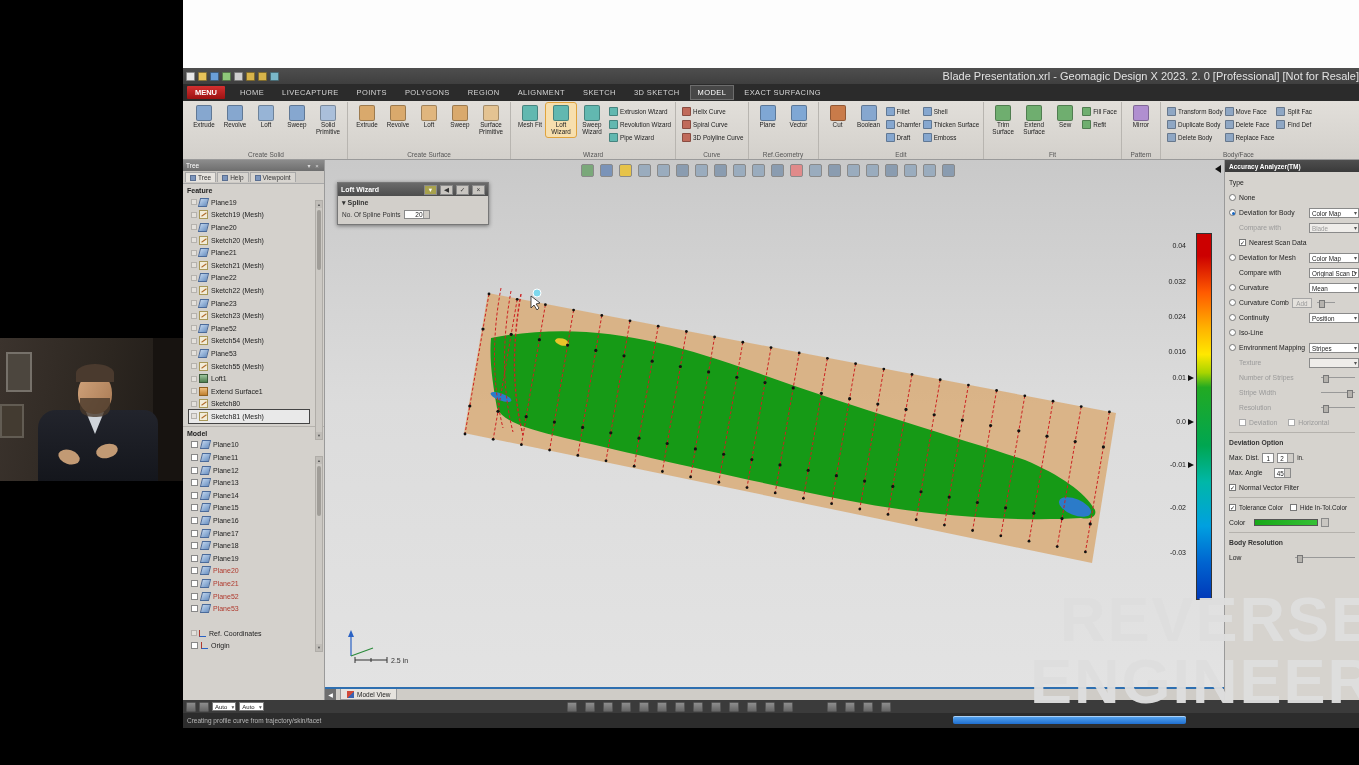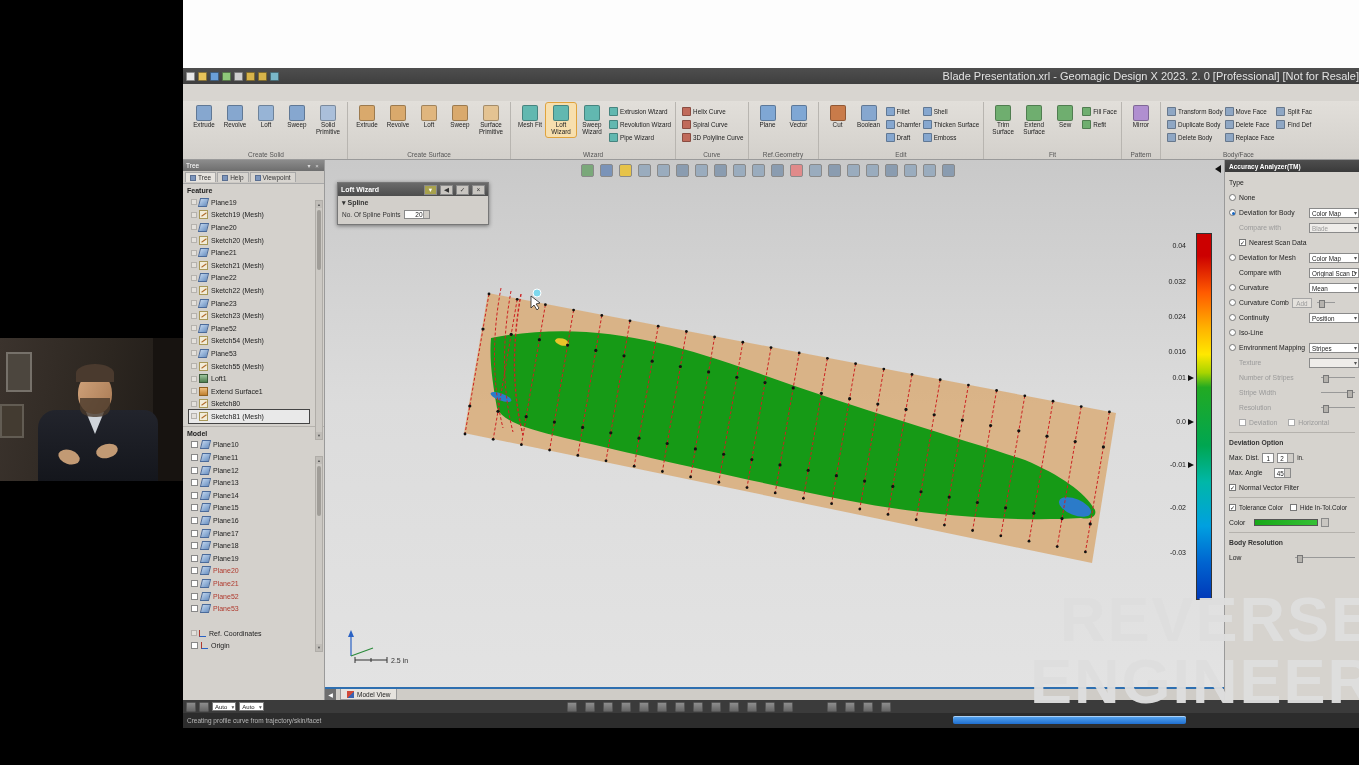--- a/index.html
+++ b/index.html
@@ -214,20 +214,36 @@
           <span class="qicon" style="background: rgb(106, 159, 216);"></span>
           <span class="qicon" style="background: rgb(143, 201, 122);"></span>
           <span class="qicon" style="background: rgb(207, 207, 207);"></span>
           <span class="qicon" style="background: rgb(216, 180, 74);"></span>
           <span class="qicon" style="background: rgb(216, 180, 74);"></span>
           <span class="qicon" style="background: rgb(122, 184, 201);"></span>
         </div>
       <div class="title-text">Blade Presentation.xrl - Geomagic Design X 2023. 2. 0 [Professional] [Not for Resale]</div>
     </div>
 
+    <div class="menubar">
+      <div class="menu-btn">MENU</div>
+      <div class="mtabs">
+
+      <span class="mtab">HOME</span>
+          <span class="mtab">LIVECAPTURE</span>
+          <span class="mtab">POINTS</span>
+          <span class="mtab">POLYGONS</span>
+          <span class="mtab">REGION</span>
+          <span class="mtab">ALIGNMENT</span>
+          <span class="mtab">SKETCH</span>
+          <span class="mtab">3D SKETCH</span>
+          <span class="mtab active">MODEL</span>
+          <span class="mtab">EXACT SURFACING</span>
+        </div>
+    </div>
 
     <div class="ribbon">
       <div class="rgroup">
         <div class="rrow">
 
         <div class="rbig">
             <span class="bicon" style="background: rgb(134, 167, 207);"></span>
             <span class="rlabel">Extrude</span>
           </div>
             <div class="rbig">

